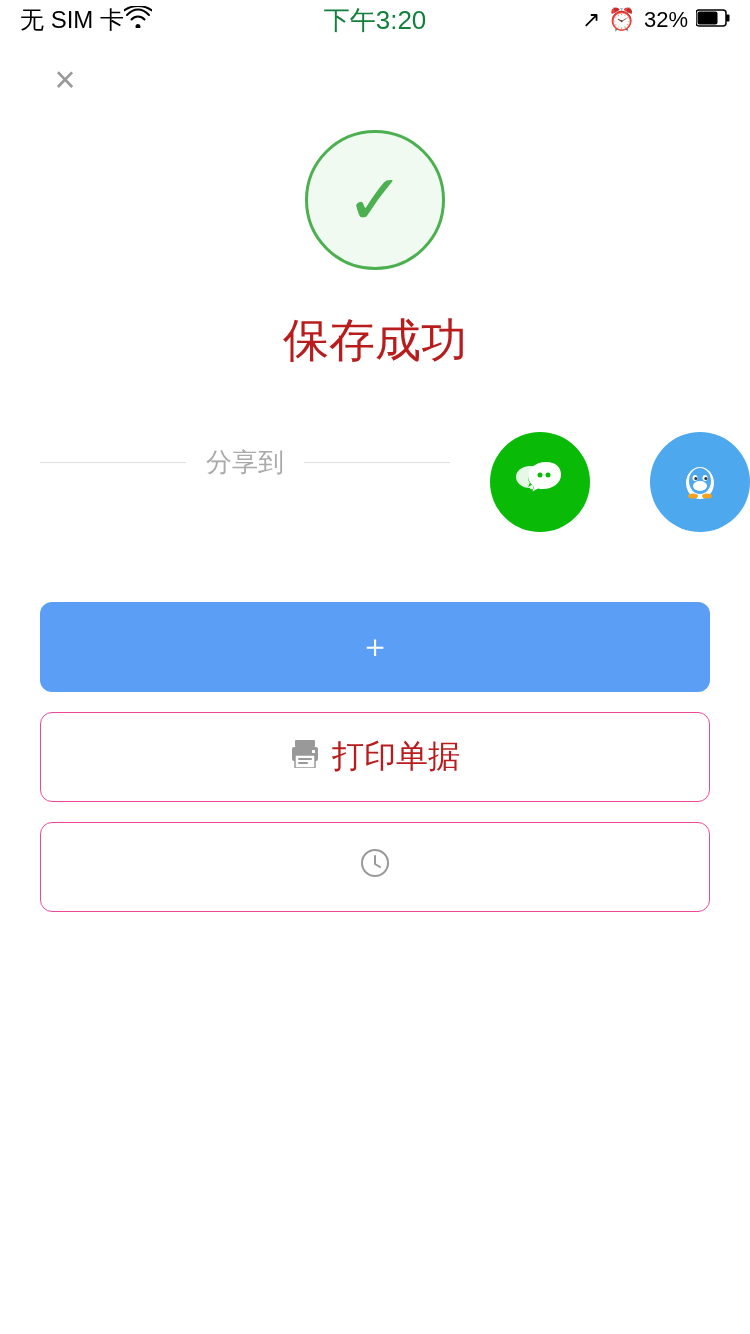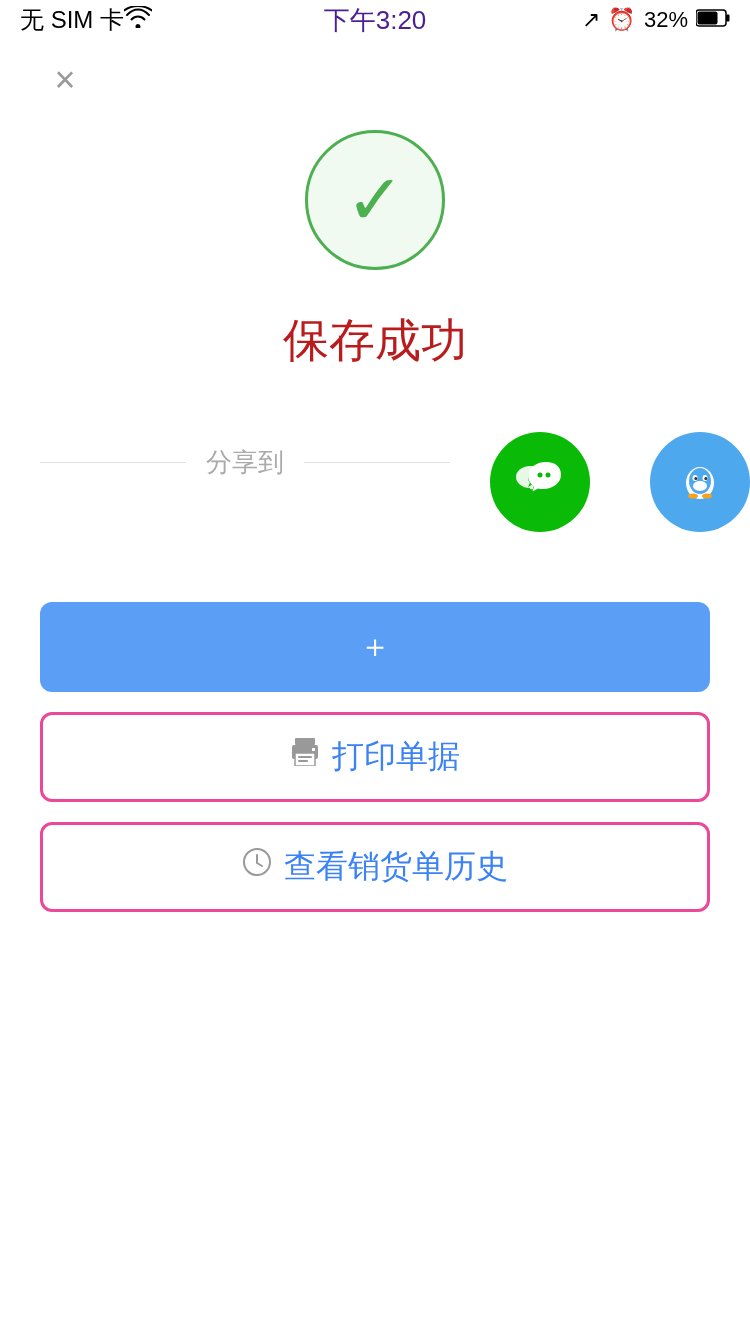--- a/index.html
+++ b/index.html
@@ -33,21 +33,21 @@
       align-items: center;
       gap: 0;
       font-size: 24px;
       font-weight: 400;
       color: #000;
     }
 
     .status-center {
       font-size: 26px;
       font-weight: 500;
-      color: #4c1d95;
+      color: #15803d;
       position: absolute;
       left: 50%;
       transform: translateX(-50%);
       text-align: center;
     }
 
     .status-right {
       display: flex;
       align-items: center;
       gap: 8px;
@@ -198,31 +198,30 @@
       cursor: pointer;
       font-size: 32px;
       color: #fff;
       font-weight: 400;
     }
 
     .btn-secondary {
       width: 100%;
       height: 90px;
       background: #fff;
-      border: 3px solid #ec4899;
+      border: 1px solid #ec4899;
       border-radius: 12px;
       display: flex;
       align-items: center;
       justify-content: center;
       gap: 12px;
       cursor: pointer;
       font-size: 32px;
-      color: #3b82f6;
+      color: #b91c1c;
       font-weight: 400;
-      font-family: Liberation Mono, monospace;
     }
   </style>
 </head>
 <body>
 
 <div class="status-bar">
   <div class="status-left">
     <span>无 SIM 卡</span>
     <span>
       <svg width="28" height="22" viewBox="0 0 28 22" fill="none">
@@ -323,17 +322,16 @@
       <span>打印单据</span>
     </button>
 
     <button class="btn-secondary">
       <span>
         <svg width="30" height="30" viewBox="0 0 30 30" fill="none">
           <circle cx="15" cy="15" r="13" stroke="#999" stroke-width="2"></circle>
           <path d="M15 8v8l5 3" stroke="#999" stroke-width="2" stroke-linecap="round" stroke-linejoin="round"></path>
         </svg>
       </span>
-      <span>查看销货单历史</span>
     </button>
   </div>
 
 </div>
 
 </body></html>

